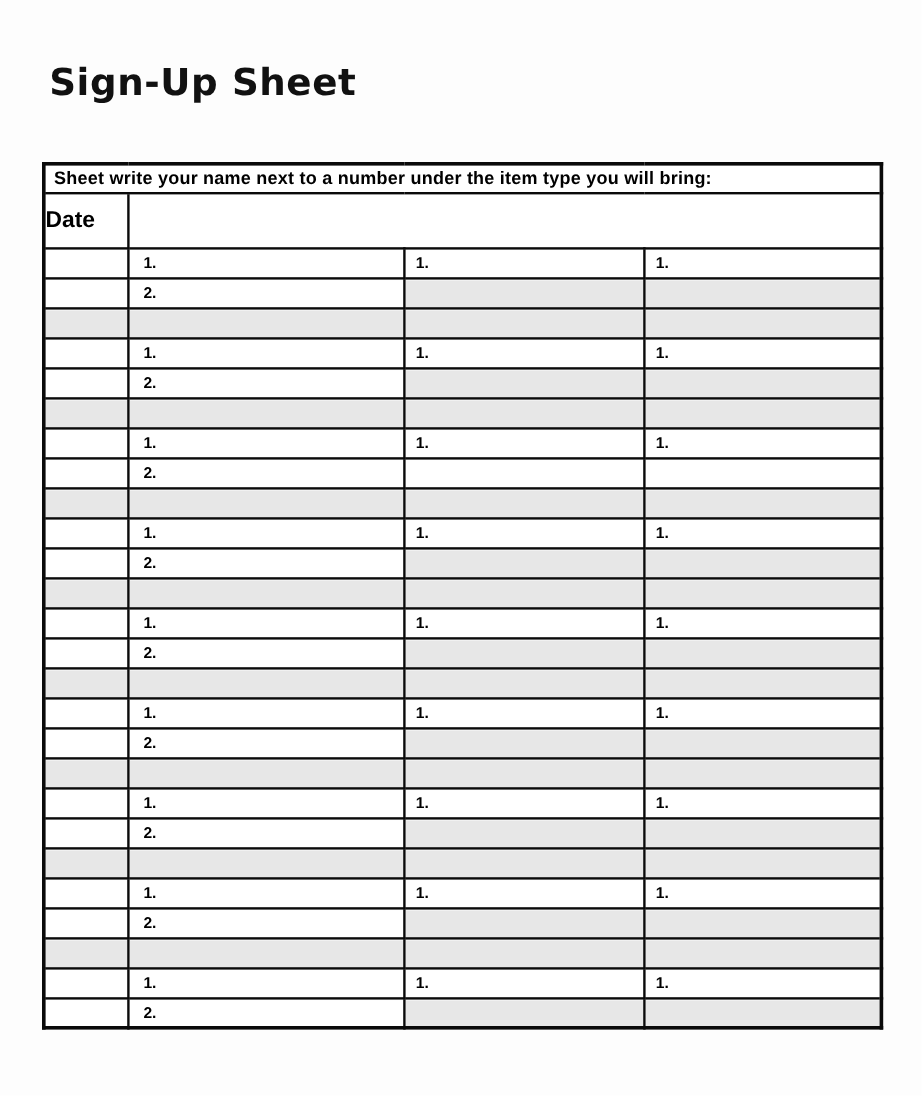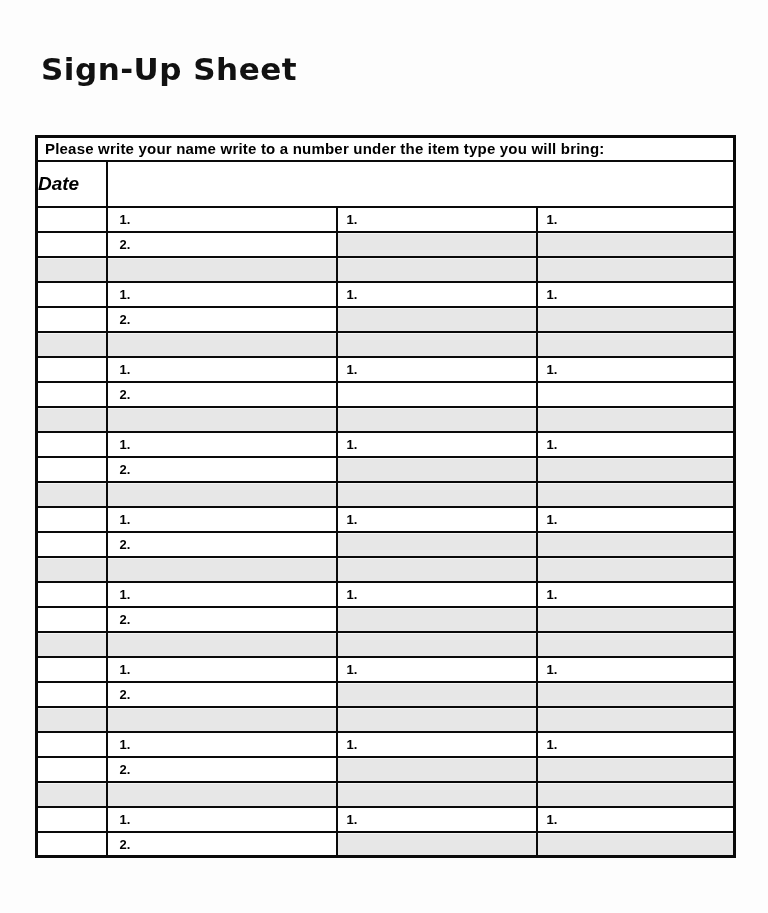--- a/index.html
+++ b/index.html
@@ -45,21 +45,20 @@
     font-weight:bold;font-size:15px;color:#000;
     letter-spacing:0.2px;
     padding-left:7px;
     white-space:nowrap;
   }
   tr.row-date td{height:46px;}
   td.date-label{
     vertical-align:bottom;
     font-weight:bold;font-size:19px;color:#000;
     padding:0 0 3px 7px;
-    font-style:italic;
   }
   tbody.data-rows tr{height:25px;}
   td.shaded{
     background:var(--shaded);
     box-shadow:inset 0 1px 0 rgba(255,255,255,0.55);
   }
   td.open{background:var(--open);}
   .num{
     display:inline-block;
     font-weight:bold;font-size:13px;color:#000;
@@ -76,21 +75,21 @@
 
   <table class="sheet">
     <colgroup>
       <col class="c-date">
       <col class="c-item1">
       <col class="c-item2">
       <col class="c-item3">
     </colgroup>
     <tbody>
       <tr class="row-instruction">
-        <td colspan="4">Please write your name write to a number under the item type you will bring:</td>
+        <td colspan="4">Sheet write your name next to a number under the item type you will bring:</td>
       </tr>
       <tr class="row-date">
         <td class="date-label">Date</td>
         <td colspan="3" class="open"></td>
       </tr>
     </tbody>
     <tbody class="data-rows" id="data-rows">
         <tr>
           <td class="open"></td>
           <td class="open first-item"><span class="num">1.</span></td>

